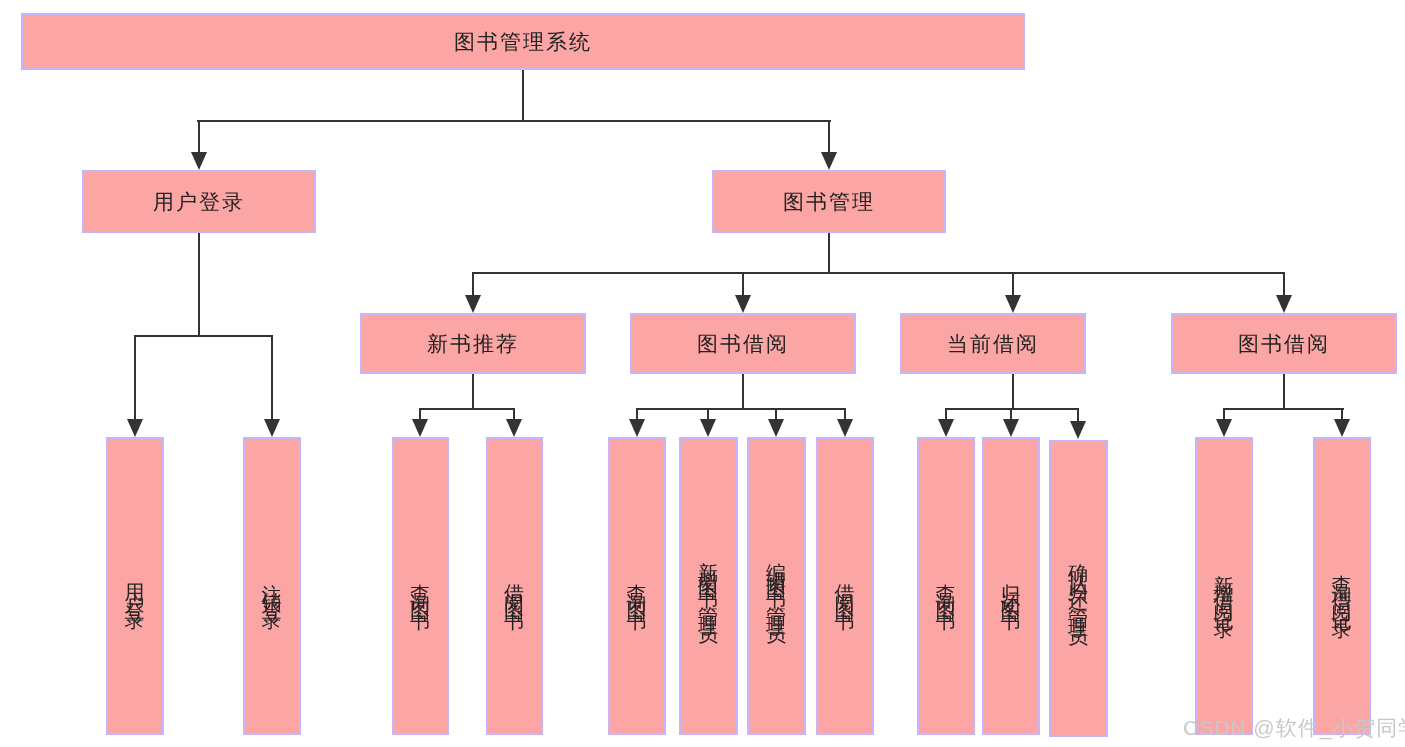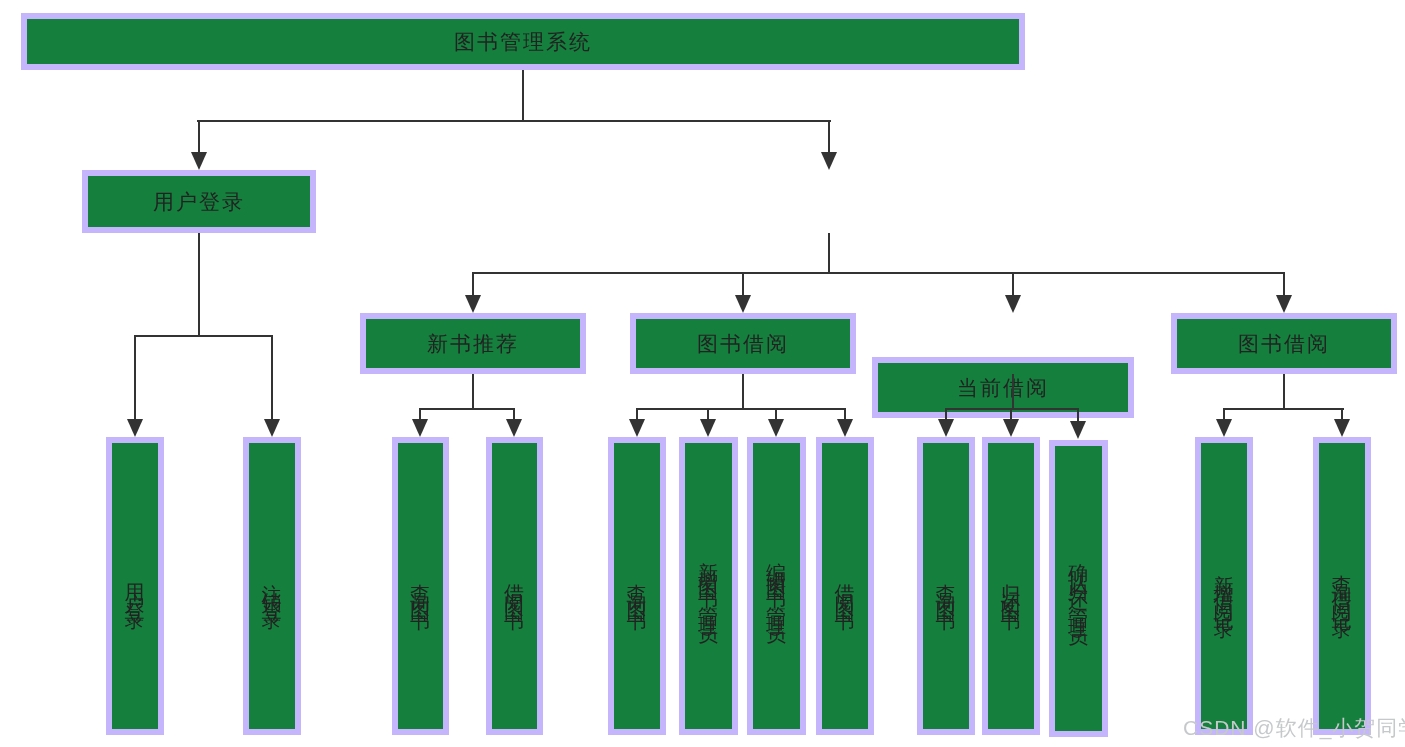--- a/index.html
+++ b/index.html
@@ -1,21 +1,21 @@
 <!DOCTYPE html>
 <html><head>
 <meta charset="utf-8">
 <style>
   html,body{margin:0;padding:0;background:#ffffff;}
   body{font-family:"Liberation Sans","DejaVu Sans",sans-serif;}
   #canvas{position:relative;width:1405px;height:747px;background:#ffffff;overflow:hidden;}
   .box{
     position:absolute;
-    border:6px solid #c4b5fd;
-    background:#15803d;
+    border:2px solid #c4b5fd;
+    background:#fca5a5;
     box-sizing:border-box;
     display:flex;
     align-items:center;
     justify-content:center;
     color:#222222;
   }
   .hbox span{font-size:21px;letter-spacing:2px;white-space:nowrap;}
   .vtext{
     writing-mode:vertical-rl;
     text-orientation:mixed;
@@ -54,20 +54,23 @@
   <div class="vline" style="left:522px;top:70px;height:52px;"></div>
   <div class="hline" style="left:197px;top:120px;width:634px;"></div>
   <div class="vline" style="left:198px;top:120px;height:36px;"></div>
   <div class="arrow" style="left:191px;top:152px;"></div>
   <div class="vline" style="left:828px;top:120px;height:36px;"></div>
   <div class="arrow" style="left:821px;top:152px;"></div>
 
   <div class="box hbox" style="left:82px;top:170px;width:234px;height:63px;">
     <span>用户登录</span>
   </div>
+  <div class="box hbox" style="left:712px;top:170px;width:234px;height:63px;">
+    <span>图书管理</span>
+  </div>
 
   <div class="vline" style="left:198px;top:233px;height:104px;"></div>
   <div class="hline" style="left:134px;top:335px;width:139px;"></div>
   <div class="vline" style="left:134px;top:335px;height:87px;"></div>
   <div class="arrow" style="left:127px;top:419px;"></div>
   <div class="vline" style="left:271px;top:335px;height:87px;"></div>
   <div class="arrow" style="left:264px;top:419px;"></div>
 
   <div class="vline" style="left:828px;top:233px;height:41px;"></div>
   <div class="hline" style="left:472px;top:272px;width:813px;"></div>
@@ -79,21 +82,21 @@
   <div class="arrow" style="left:1005px;top:295px;"></div>
   <div class="vline" style="left:1283px;top:272px;height:26px;"></div>
   <div class="arrow" style="left:1276px;top:295px;"></div>
 
   <div class="box hbox" style="left:360px;top:313px;width:226px;height:61px;">
     <span>新书推荐</span>
   </div>
   <div class="box hbox" style="left:630px;top:313px;width:226px;height:61px;">
     <span>图书借阅</span>
   </div>
-  <div class="box hbox" style="left:872px;top:313px;width:262px;height:61px;margin-top:44px;">
+  <div class="box hbox" style="left:900px;top:313px;width:186px;height:61px;">
     <span>当前借阅</span>
   </div>
   <div class="box hbox" style="left:1171px;top:313px;width:226px;height:61px;">
     <span>图书借阅</span>
   </div>
 
   <div class="vline" style="left:472px;top:374px;height:36px;"></div>
   <div class="hline" style="left:419px;top:408px;width:96px;"></div>
   <div class="vline" style="left:419px;top:408px;height:14px;"></div>
   <div class="arrow" style="left:412px;top:419px;"></div>

